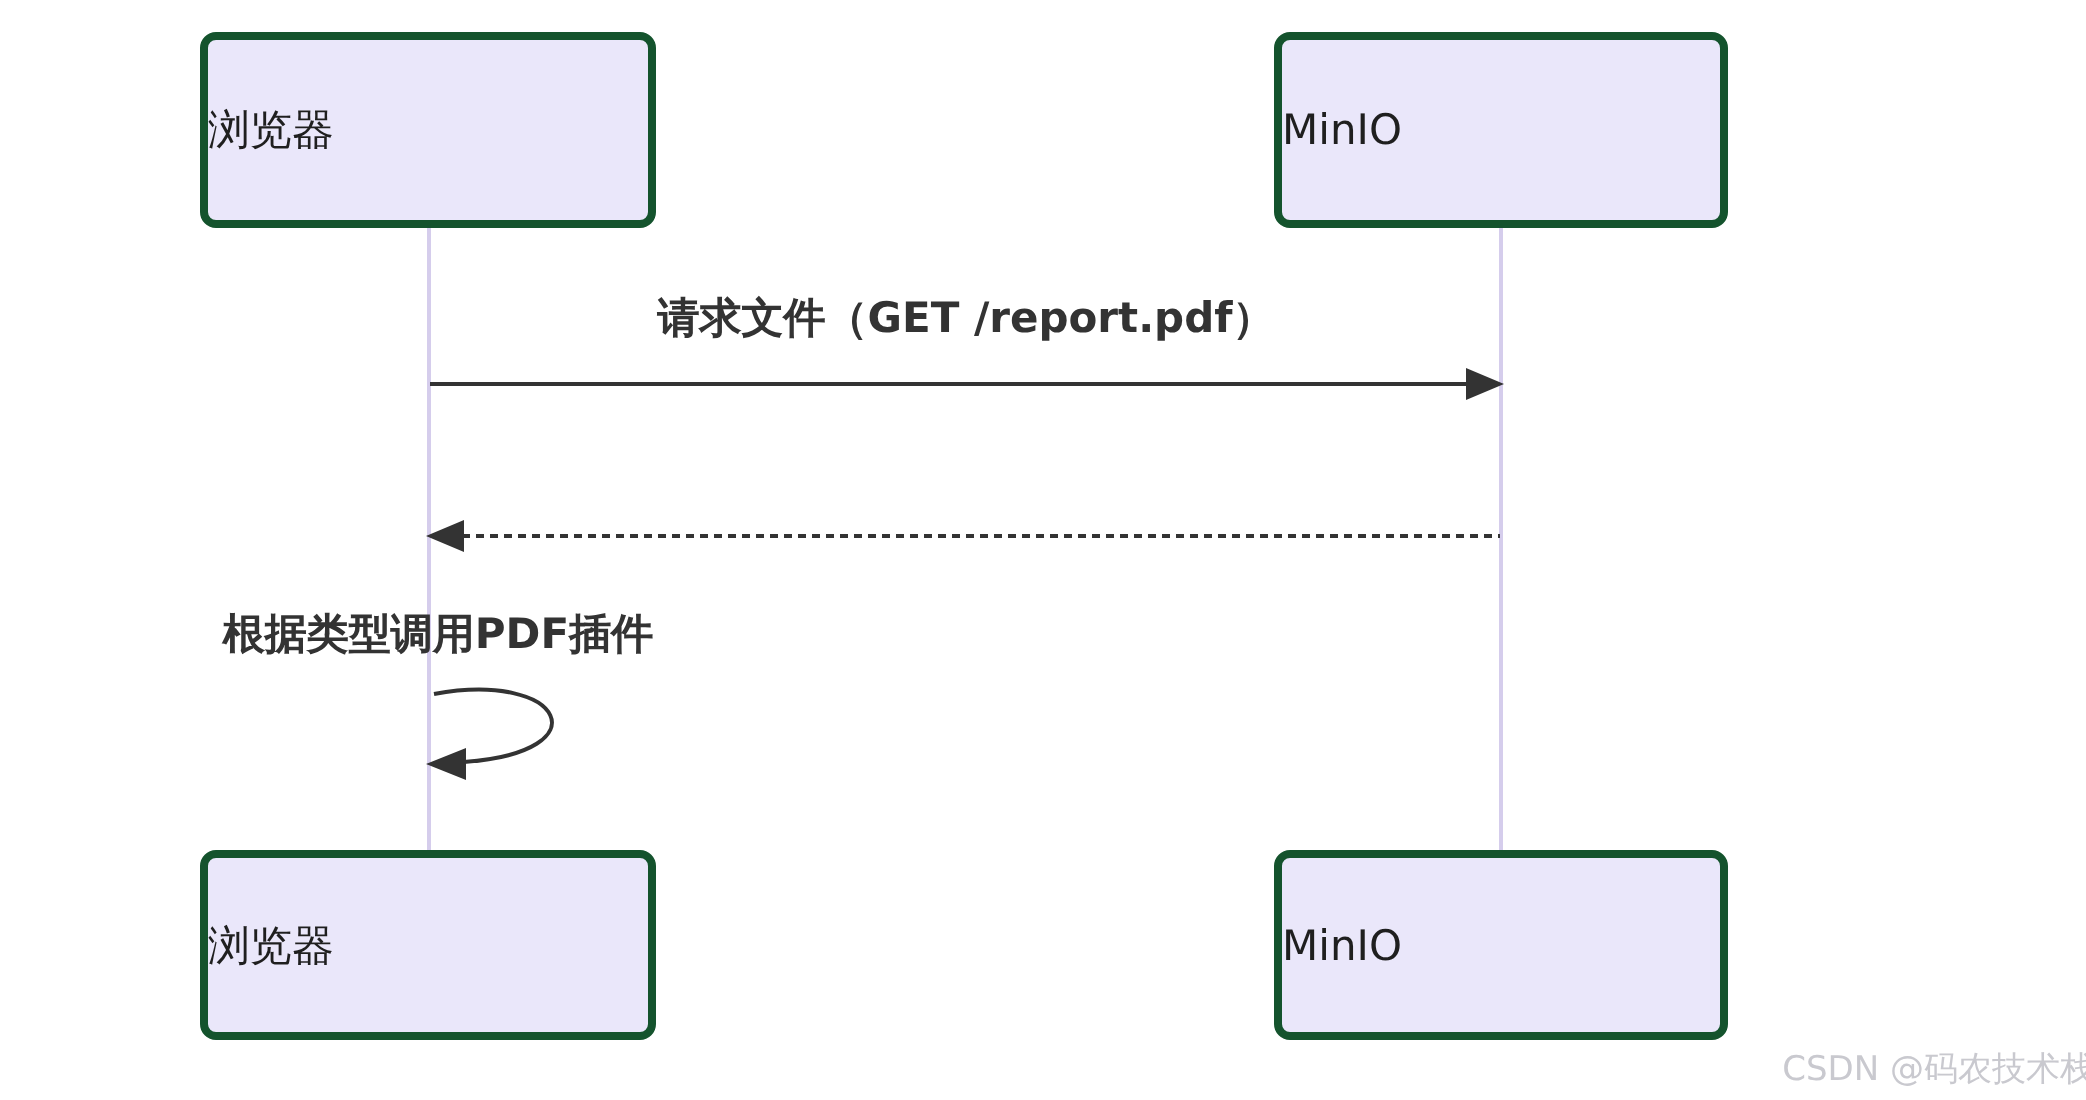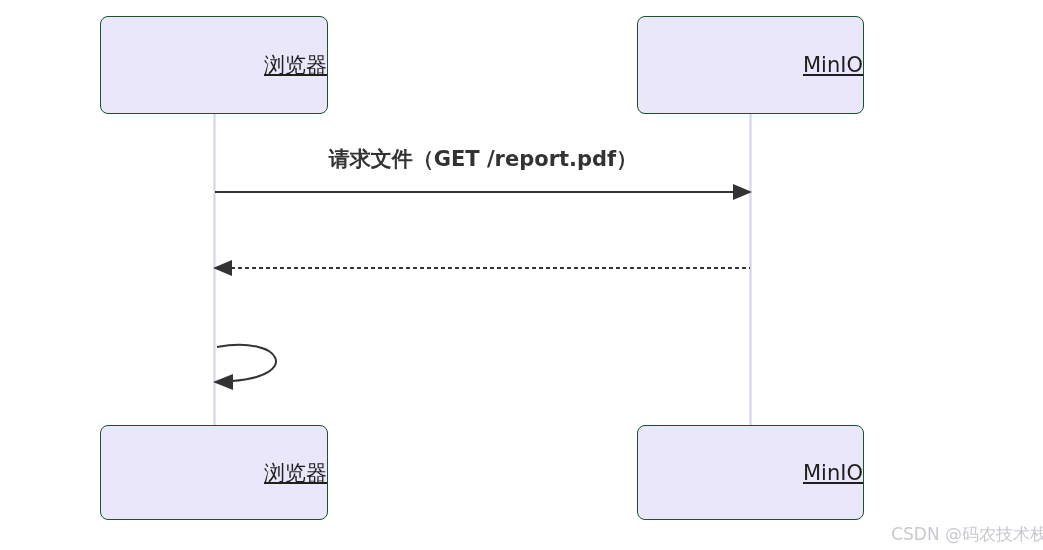--- a/index.html
+++ b/index.html
@@ -12,29 +12,28 @@
     overflow: hidden;
   }
   .diagram-svg {
     position: absolute;
     left: 0; top: 0;
     width: 1043px; height: 550px;
   }
   .actor-box {
     position: absolute;
     background: #EAE7FA;
-    border: 1px solid #14532d;
+    border: 4px solid #14532d;
     border-radius: 8px;
     display: flex;
     align-items: center;
-    justify-content: flex-end;
+    justify-content: flex-start;
     font-size: 21px;
     color: #1f1f1f;
     box-sizing: border-box;
-    text-decoration: underline;
   }
   .msg {
     position: absolute;
     font-weight: bold;
     font-size: 21px;
     color: #333333;
     text-align: center;
     white-space: nowrap;
   }
   .watermark {
@@ -67,20 +66,21 @@
   </svg>
 
   <div class="actor-box" style="left:100px; top:16px; width:228px; height:98px;">
     <span>浏览器</span>
   </div>
   <div class="actor-box" style="left:637px; top:16px; width:227px; height:98px;">
     <span>MinIO</span>
   </div>
 
   <div class="msg" style="left:215px; top:145px; width:536px;">请求文件（GET /report.pdf）</div>
+  <div class="msg" style="left:64px; top:303px; width:310px;">根据类型调用PDF插件</div>
 
   <div class="actor-box" style="left:100px; top:425px; width:228px; height:95px;">
     <span>浏览器</span>
   </div>
   <div class="actor-box" style="left:637px; top:425px; width:227px; height:95px;">
     <span>MinIO</span>
   </div>
 
   <div class="watermark">CSDN @码农技术栈</div>
 

